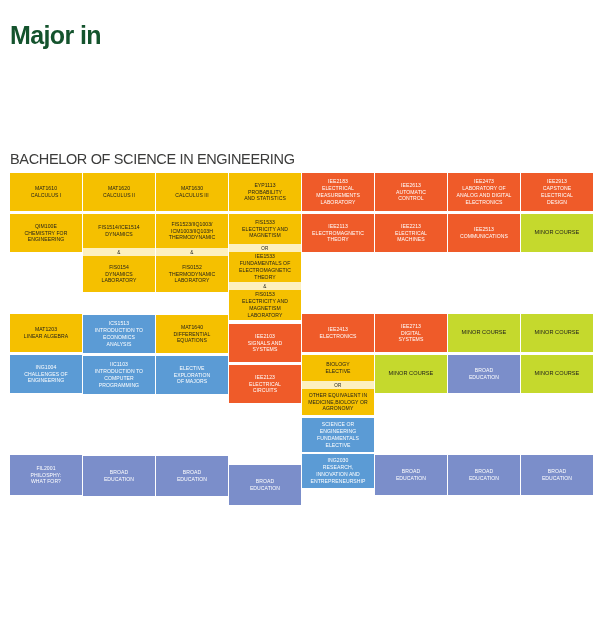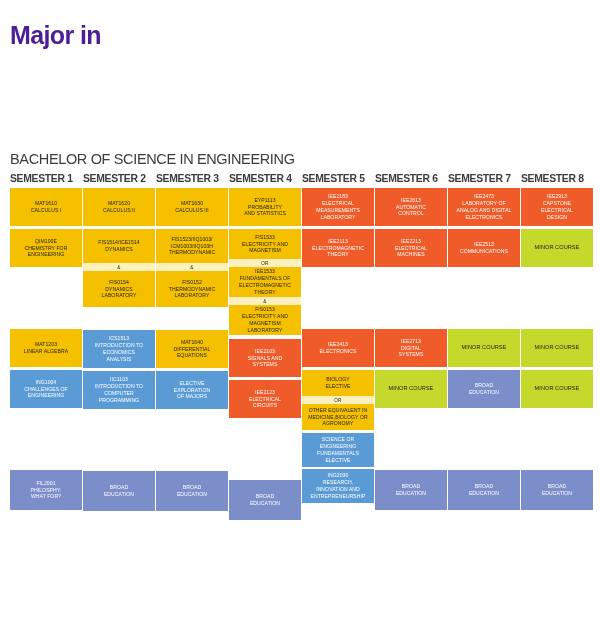--- a/index.html
+++ b/index.html
@@ -21,21 +21,21 @@
   #header {
     position: absolute;
     left: 10px;
     top: 22px;
     width: 560px;
   }
   #header .line1 {
     font-size: 25px;
     font-weight: bold;
     letter-spacing: -0.6px;
-    color: #4c1d95;
+    color: #14532d;
     line-height: 1.08;
   }
   #header .line2 {
     font-size: 29px;
     font-weight: bold;
     letter-spacing: -0.8px;
     color: #3c3c3b;
     line-height: 1.08;
   }
 
@@ -142,30 +142,20 @@
 <body>
 
 <div id="header">
   <div class="line1">Major in</div>
 </div>
 
 <div id="degree-title">BACHELOR OF SCIENCE IN ENGINEERING</div>
 
 <div id="grid">
 
-  <div class="sem-header-row">
-    <div class="sem-header">SEMESTER 1</div>
-    <div class="sem-header">SEMESTER 2</div>
-    <div class="sem-header">SEMESTER 3</div>
-    <div class="sem-header">SEMESTER 4</div>
-    <div class="sem-header">SEMESTER 5</div>
-    <div class="sem-header">SEMESTER 6</div>
-    <div class="sem-header">SEMESTER 7</div>
-    <div class="sem-header">SEMESTER 8</div>
-  </div>
 
   <div class="columns">
 
     <div class="col">
       <div class="box c-gold h38">
         <span class="txt">MAT1610<br>CALCULUS I</span>
         </div>
       <div class="box c-gold h38 gap3">
         <span class="txt">QIM100E<br>CHEMISTRY FOR<br>ENGINEERING</span>
         </div>

